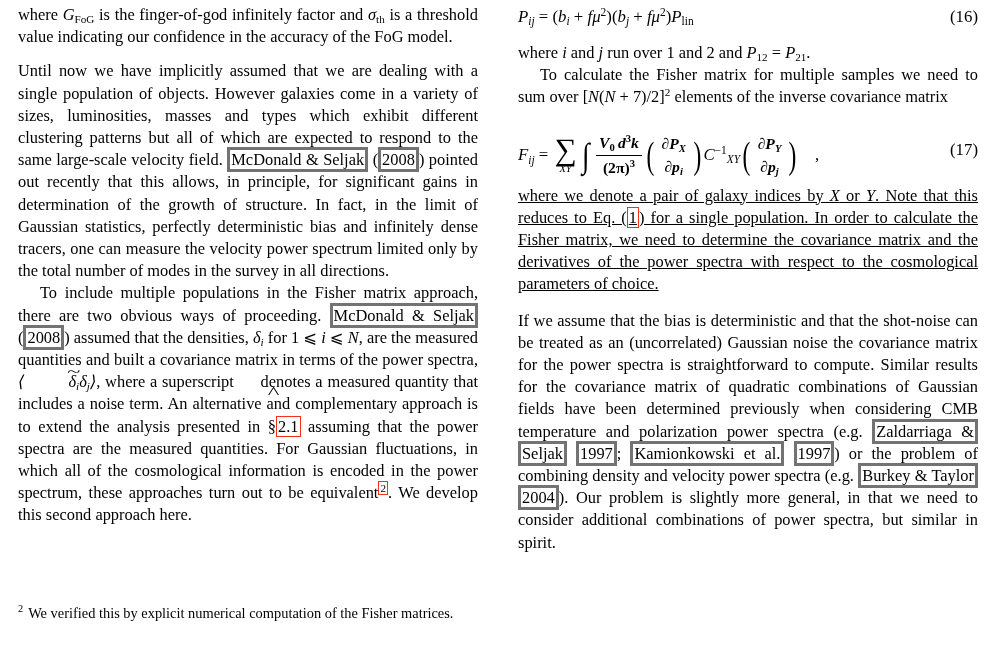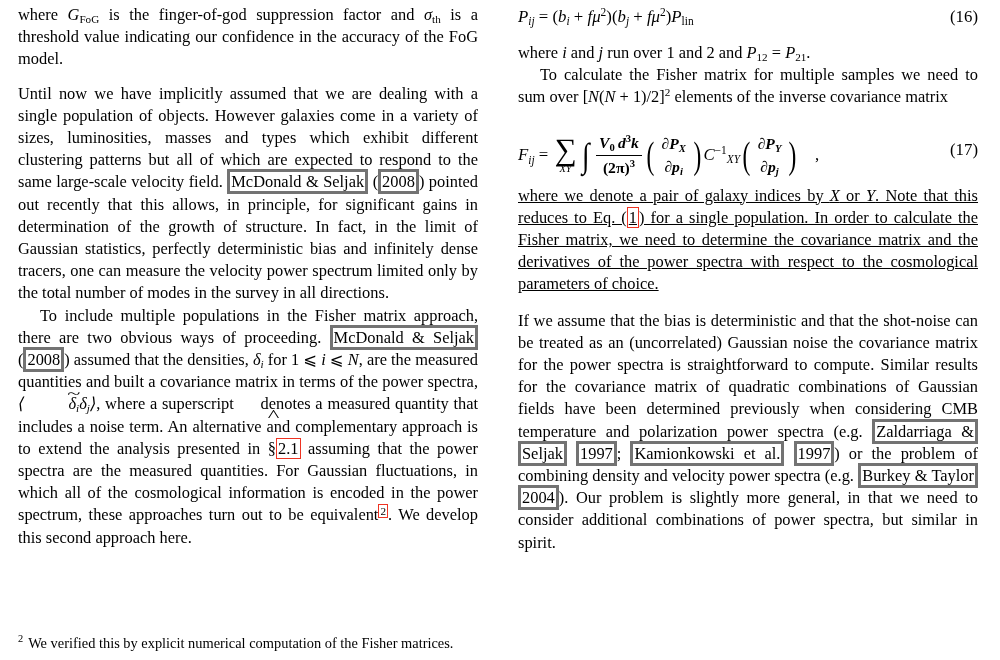--- a/index.html
+++ b/index.html
@@ -206,40 +206,40 @@
     padding: 0 1px;
     font-size: 0.68em;
     vertical-align: 0.52em;
     line-height: 0;
   }
 
   
   .footnote {
     position: absolute;
     left: 18px;
-    top: 630px;
+    top: 600px;
     width: 460px;
     font-size: 14.4px;
     line-height: 18px;
   }
   .footnote .fn-mark {
     font-size: 0.72em;
     vertical-align: 0.55em;
     margin-right: 5px;
   }
 </style>
 </head>
 <body>
 
 <div class="page">
 
   <div class="col col-left">
 
     <p style="margin-top:4px;">
-      <span>where </span><span class="mi"><span>G</span><sub class="mup">FoG</sub></span><span> is the finger-of-god suppression factor and </span><span class="mi"><span>σ</span><sub class="mup">th</sub></span><span> is a threshold value indicating our confidence in the accuracy of the FoG model.</span>
+      <span>where </span><span class="mi"><span>G</span><sub class="mup">FoG</sub></span><span> is the finger-of-god infinitely factor and </span><span class="mi"><span>σ</span><sub class="mup">th</sub></span><span> is a threshold value indicating our confidence in the accuracy of the FoG model.</span>
     </p>
 
 
     <p class="spaced" style="margin-top:12px;">
       <span>Until now we have implicitly assumed that we are dealing with a single population of objects. However galaxies come in a variety of sizes, luminosities, masses and types which exhibit different clustering patterns but all of which are expected to respond to the same large-scale velocity field. </span><span class="lnk">McDonald &amp; Seljak</span><span> (</span><span class="lnk">2008</span><span>) pointed out recently that this allows, in principle, for significant gains in determination of the growth of structure. In fact, in the limit of Gaussian statistics, perfectly deterministic bias and infinitely dense tracers, one can measure the velocity power spectrum limited only by the total number of modes in the survey in all directions.</span>
     </p>
 
     <p class="indent spaced" style="margin-top:0px;">
       <span>To include multiple populations in the Fisher matrix approach, there are two obvious ways of proceeding. </span><span class="lnk">McDonald &amp; Seljak</span>
       <span>(</span><span class="lnk">2008</span><span>) assumed that the densities, </span><span class="mi"><span>δ</span><sub class="subit">i</sub></span><span> for 1 ⩽ </span><span class="mi">i</span><span> ⩽ </span><span class="mi">N</span><span>, are the measured quantities and built a covariance matrix in terms of the power spectra, </span><span class="mi">⟨<span class="tilde-over"><span class="tmark">~</span><span class="tchar">δ<sub class="subit">i</sub>δ<sub class="subit">j</sub></span></span>⟩</span><span>, where a superscript </span><span class="hat-over"><span class="hmark">^</span></span><span> denotes a measured quantity that includes a noise term. An alternative and complementary approach is to extend the analysis presented in §</span><span class="lnk-red">2.1</span><span> assuming that the power spectra are the measured quantities. For Gaussian fluctuations, in which all of the cosmological information is encoded in the power spectrum, these approaches turn out to be equivalent</span><span class="lnk-red-sup">2</span><span>. We develop this second approach here.</span>
@@ -255,21 +255,21 @@
     <div class="mathline" style="margin-top:6px;">
       <span class="mi"><span>P</span><sub class="subit">ij</sub><span class="mup"> = (</span><span>b</span><sub class="subit">i</sub><span class="mup"> + </span><span>f</span><span>μ</span><sup class="mup">2</sup><span class="mup">)(</span><span>b</span><sub class="subit">j</sub><span class="mup"> + </span><span>f</span><span>μ</span><sup class="mup">2</sup><span class="mup">)</span><span>P</span><sub class="mup">lin</sub></span>
       <span class="eqno">(16)</span>
     </div>
 
     <p style="margin-top:14px;">
       <span>where </span><span class="mi">i</span><span> and </span><span class="mi">j</span><span> run over 1 and 2 and </span><span class="mi"><span>P</span><sub class="mup">12</sub></span><span> = </span><span class="mi"><span>P</span><sub class="mup">21</sub></span><span>.</span>
     </p>
 
     <p class="indent">
-      <span>To calculate the Fisher matrix for multiple samples we need to sum over [</span><span class="mi">N</span><span>(</span><span class="mi">N</span><span> + 1)/2]</span><sup>2</sup><span> elements of the inverse covariance matrix</span>
+      <span>To calculate the Fisher matrix for multiple samples we need to sum over [</span><span class="mi">N</span><span>(</span><span class="mi">N</span><span> + 7)/2]</span><sup>2</sup><span> elements of the inverse covariance matrix</span>
     </p>
 
     <div class="mathline" style="margin-top:16px; height:52px;">
       <span class="mi" style="display:inline-block; vertical-align:middle;"><span>F</span><sub class="subit">ij</sub><span class="mup"> = </span><span class="sumop"><span class="glyph">∑</span><span class="lim">XY</span></span><span class="intop">∫</span><span class="frac"><span class="num-part"><span class="mi"><span>V</span><sub class="mup">0</sub></span> <span class="mi"><span>d</span><sup class="mup">3</sup><span>k</span></span></span><span class="den-part"><span class="mup">(2π)</span><sup class="mup">3</sup></span></span><span class="bigparen">(</span><span class="frac"><span class="num-part" style="border-bottom:none; padding-bottom:0;"><span class="mup">∂</span><span class="mi"><span>P</span><sub class="subit">X</sub></span></span><span class="den-part"><span class="mup">∂</span><span class="mi"><span>p</span><sub class="subit">i</sub></span></span></span><span class="bigparen">)</span><span class="mi"><span>C</span><sup class="mup">−1</sup><sub class="subit">XY</sub></span><span class="bigparen">(</span><span class="frac"><span class="num-part" style="border-bottom:none; padding-bottom:0;"><span class="mup">∂</span><span class="mi"><span>P</span><sub class="subit">Y</sub></span></span><span class="den-part"><span class="mup">∂</span><span class="mi"><span>p</span><sub class="subit">j</sub></span></span></span><span class="bigparen">)</span><span class="mup" style="margin-left:16px;">,</span></span>
       <span class="eqno" style="top:14px;">(17)</span>
     </div>
 
     <p style="margin-top:8px;text-decoration:underline;">
       <span>where we denote a pair of galaxy indices by </span><span class="mi">X</span><span> or </span><span class="mi">Y</span><span>. Note that this reduces to Eq. (</span><span class="lnk-red">1</span><span>) for a single population. In order to calculate the Fisher matrix, we need to determine the covariance matrix and the derivatives of the power spectra with respect to the cosmological parameters of choice.</span>
     </p>

